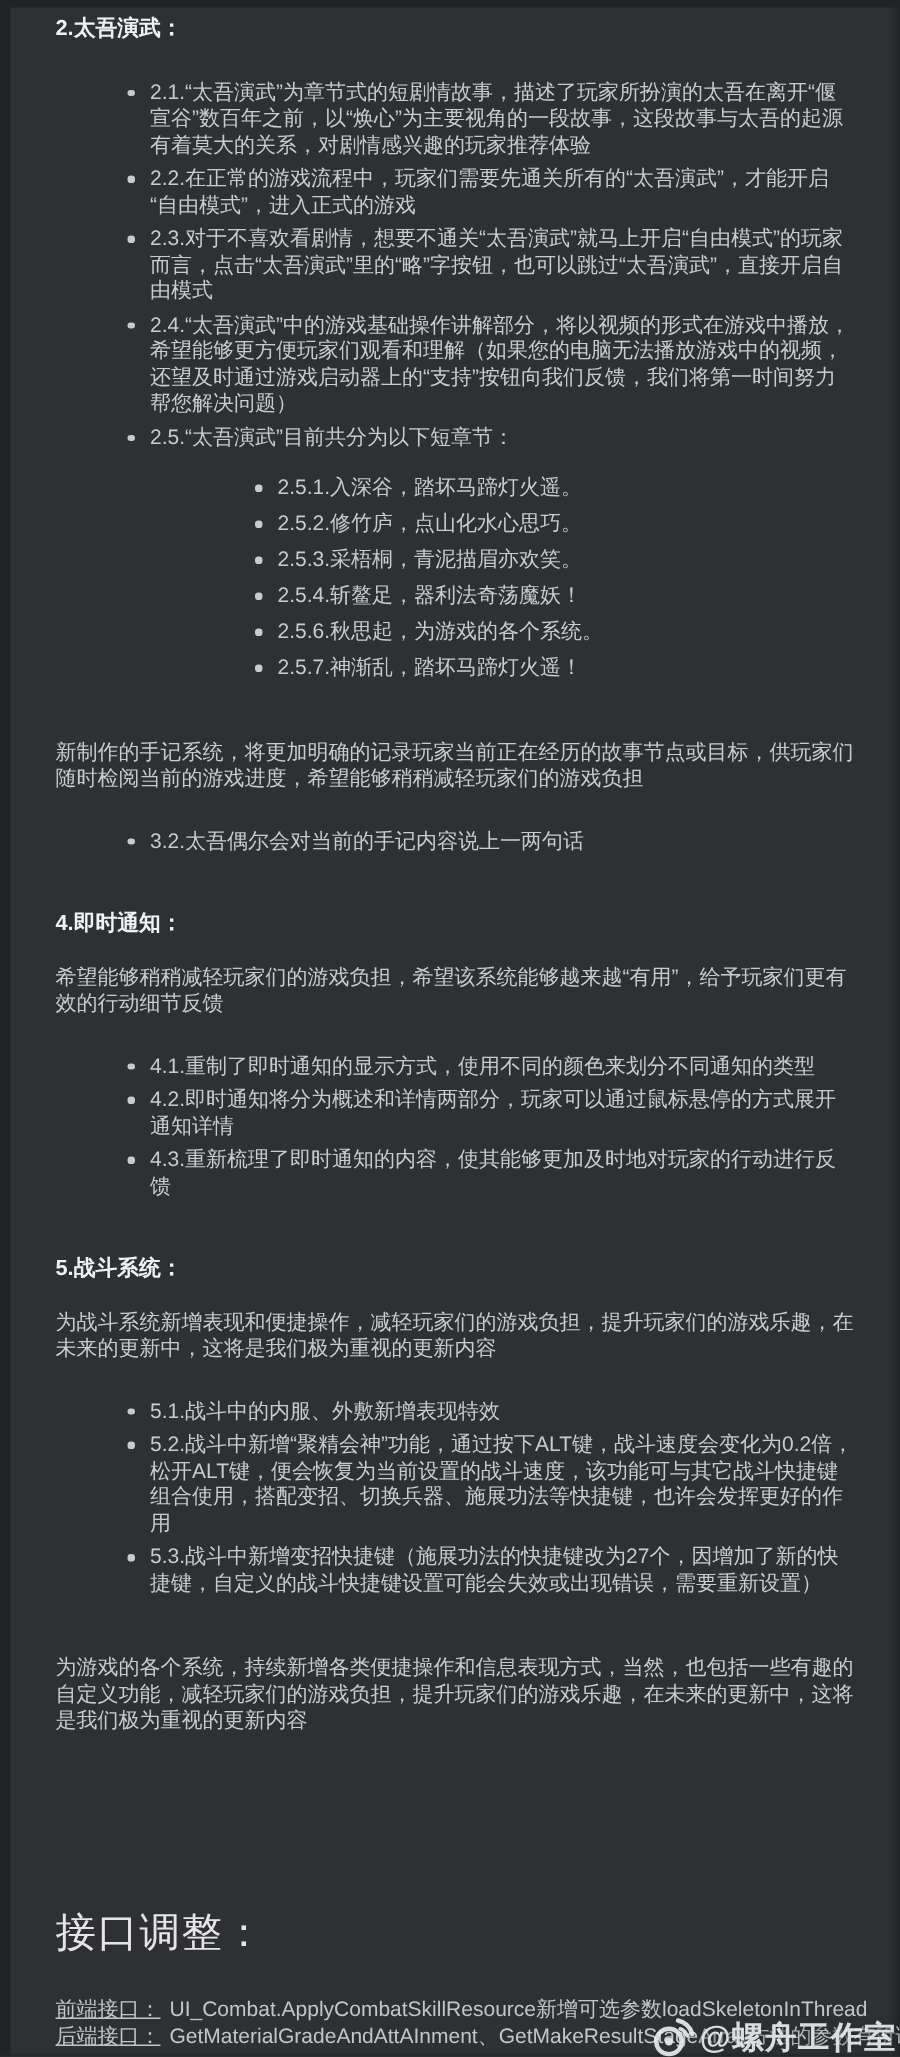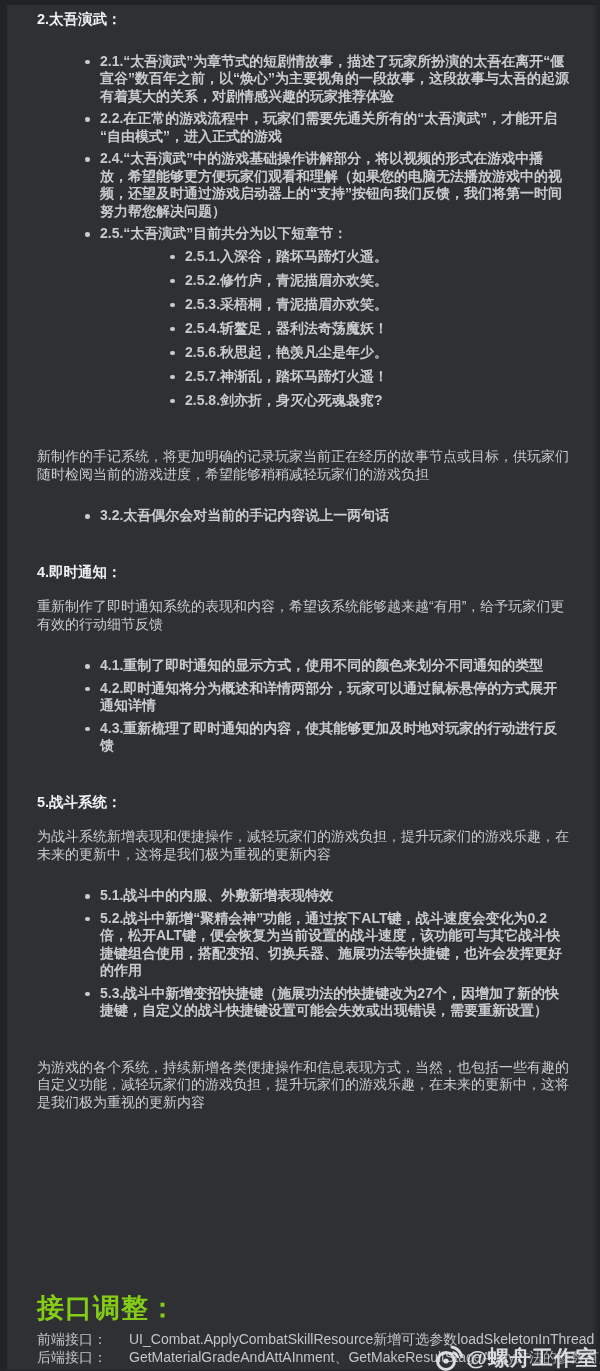--- a/index.html
+++ b/index.html
@@ -34,33 +34,32 @@
   }
   .sec-par{margin:0 0 6px 0;}
   ul.bullets{
     list-style:none;
     margin:24px 0 0 0;
     padding:0 0 0 63px;
   }
   ul.bullets > li{
     position:relative;
     margin-bottom:5px;
-    font-weight:bold;
   }
   ul.bullets > li::before{
     content:"";
     position:absolute;
     left:-15px;top:7px;
     width:4.5px;height:4.5px;
     border-radius:50%;
     background:#c9cbce;
   }
   ul.sub-bullets{
     list-style:none;
-    margin:5px 0 0 0;
+    margin:16px 0 0 0;
     padding:0 0 0 85px;
   }
   ul.sub-bullets > li{
     position:relative;
     margin-bottom:6.5px;
   }
   ul.sub-bullets > li::before{
     content:"";
     position:absolute;
     left:-15px;top:7px;
@@ -68,33 +67,33 @@
     border-radius:50%;
     background:#c9cbce;
   }
 
   .api-block{
     position:absolute;
     left:37px;right:10px;bottom:5px;
     z-index:6;
   }
   .api-heading{
-    color:#84cc16;
-    font-weight:bold;
+    color:#e5e5e5;
+    font-weight:normal;
     font-size:27px;
     letter-spacing:1px;
-    margin-bottom:4px;
+    margin-bottom:24px;
   }
   .api-line{
     color:#c3c5c8;
     font-size:14px;
     line-height:18px;
     white-space:nowrap;
   }
-  .api-label{margin-right:22px;}
+  .api-label{margin-right:6px;text-decoration:underline;}
 
   .watermark{
     position:absolute;
     right:2px;bottom:-2px;
     z-index:10;
     display:flex;
     align-items:center;
     gap:1px;
     color:rgba(233,234,236,0.92);
     font-size:21px;
@@ -108,41 +107,41 @@
 <body>
 
 <div class="page">
 
   <div class="content" id="sections-root">
       <section class="section">
         <div class="sec-heading">2.太吾演武：</div>
         <ul class="bullets">
           <li>2.1.“太吾演武”为章节式的短剧情故事，描述了玩家所扮演的太吾在离开“偃宣谷”数百年之前，以“焕心”为主要视角的一段故事，这段故事与太吾的起源有着莫大的关系，对剧情感兴趣的玩家推荐体验</li>
           <li>2.2.在正常的游戏流程中，玩家们需要先通关所有的“太吾演武”，才能开启“自由模式”，进入正式的游戏</li>
+          <li>2.3.对于不喜欢看剧情，想要不通关“太吾演武”就马上开启“自由模式”的玩家而言，点击“太吾演武”里的“略”字按钮，也可以跳过“太吾演武”，直接开启自由模式</li>
           <li>2.4.“太吾演武”中的游戏基础操作讲解部分，将以视频的形式在游戏中播放，希望能够更方便玩家们观看和理解（如果您的电脑无法播放游戏中的视频，还望及时通过游戏启动器上的“支持”按钮向我们反馈，我们将第一时间努力帮您解决问题）</li>
           <li>2.5.“太吾演武”目前共分为以下短章节：<ul class="sub-bullets">
               <li>2.5.1.入深谷，踏坏马蹄灯火遥。</li>
-              <li>2.5.2.修竹庐，青泥描眉亦欢笑。</li>
+              <li>2.5.2.修竹庐，点山化水心思巧。</li>
               <li>2.5.3.采梧桐，青泥描眉亦欢笑。</li>
               <li>2.5.4.斩鳌足，器利法奇荡魔妖！</li>
-              <li>2.5.6.秋思起，艳羡凡尘是年少。</li>
+              <li>2.5.6.秋思起，为游戏的各个系统。</li>
               <li>2.5.7.神渐乱，踏坏马蹄灯火遥！</li>
-              <li>2.5.8.剑亦折，身灭心死魂袅窕?</li>
             </ul></li>
         </ul>
       </section>
       <section class="section">
         <p class="sec-par">新制作的手记系统，将更加明确的记录玩家当前正在经历的故事节点或目标，供玩家们随时检阅当前的游戏进度，希望能够稍稍减轻玩家们的游戏负担</p>
         <ul class="bullets">
           <li>3.2.太吾偶尔会对当前的手记内容说上一两句话</li>
         </ul>
       </section>
       <section class="section">
         <div class="sec-heading">4.即时通知：</div>
-        <p class="sec-par">重新制作了即时通知系统的表现和内容，希望该系统能够越来越“有用”，给予玩家们更有效的行动细节反馈</p>
+        <p class="sec-par">希望能够稍稍减轻玩家们的游戏负担，希望该系统能够越来越“有用”，给予玩家们更有效的行动细节反馈</p>
         <ul class="bullets">
           <li>4.1.重制了即时通知的显示方式，使用不同的颜色来划分不同通知的类型</li>
           <li>4.2.即时通知将分为概述和详情两部分，玩家可以通过鼠标悬停的方式展开通知详情</li>
           <li>4.3.重新梳理了即时通知的内容，使其能够更加及时地对玩家的行动进行反馈</li>
         </ul>
       </section>
       <section class="section">
         <div class="sec-heading">5.战斗系统：</div>
         <p class="sec-par">为战斗系统新增表现和便捷操作，减轻玩家们的游戏负担，提升玩家们的游戏乐趣，在未来的更新中，这将是我们极为重视的更新内容</p>
         <ul class="bullets">

